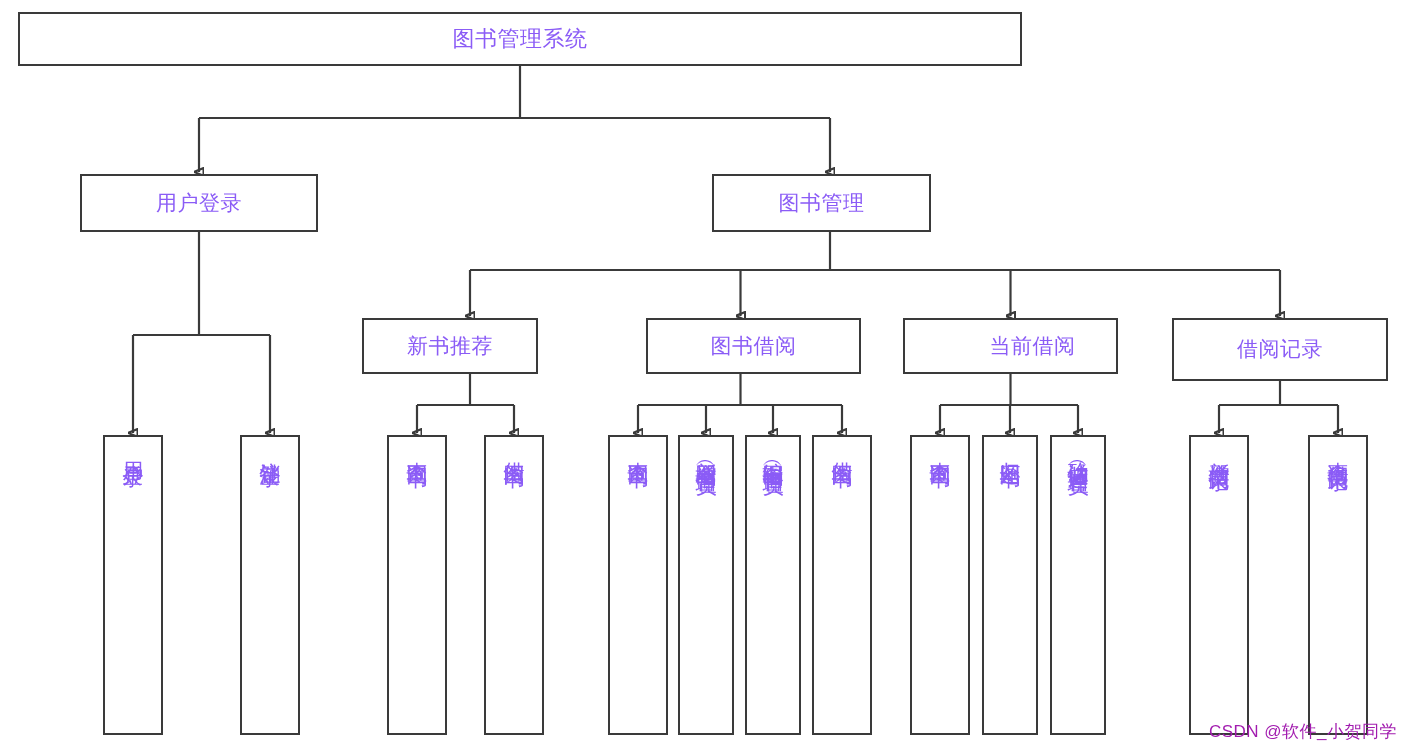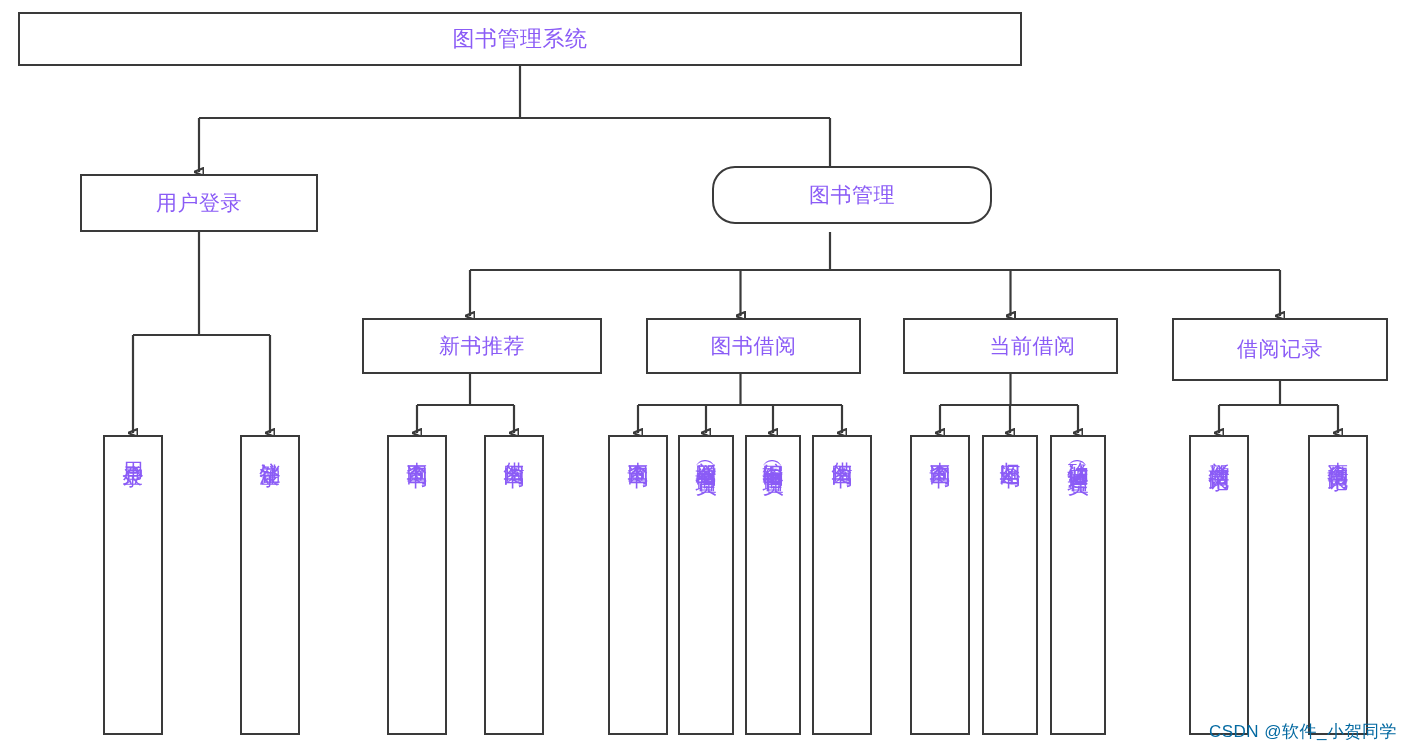--- a/index.html
+++ b/index.html
@@ -63,21 +63,21 @@
   svg.links path, svg.links line {
     stroke: #3a3a3a;
     stroke-width: 2.2;
     fill: none;
   }
   .watermark {
     position: absolute;
     right: 8px;
     bottom: 4px;
     font-size: 17px;
-    color: #0369a1;
+    color: #a21caf;
     letter-spacing: 0.5px;
     user-select: none;
   }
 </style>
 </head>
 <body>
 
 <div id="canvas">
   <svg class="links" viewBox="0 0 1405 747">
     <defs>
@@ -122,24 +122,24 @@
       </g>
   </svg>
 
   <div id="node-layer">
       <div class="node horizontal root" style="left: 18px; top: 12px; width: 1004px; height: 54px;">
         <span class="node-label">图书管理系统</span>
       </div>
       <div class="node horizontal" style="left: 80px; top: 174px; width: 238px; height: 58px;">
         <span class="node-label">用户登录</span>
       </div>
-      <div class="node horizontal" style="left: 712px; top: 166px; width: 280px; height: 58px; border-radius: 23px;">
+      <div class="node horizontal" style="left: 712px; top: 174px; width: 219px; height: 58px;">
         <span class="node-label">图书管理</span>
       </div>
-      <div class="node horizontal" style="left: 362px; top: 318px; width: 240px; height: 56px;">
+      <div class="node horizontal" style="left: 362px; top: 318px; width: 176px; height: 56px;">
         <span class="node-label">新书推荐</span>
       </div>
       <div class="node horizontal" style="left: 633px; top: 318px; width: 215px; height: 56px; margin-left: 13px;">
         <span class="node-label">图书借阅</span>
       </div>
       <div class="node horizontal" style="left: 903px; top: 318px; width: 215px; height: 56px; padding-left: 44px;">
         <span class="node-label">当前借阅</span>
       </div>
       <div class="node horizontal" style="left: 1172px; top: 318px; width: 216px; height: 63px;">
         <span class="node-label">借阅记录</span>

